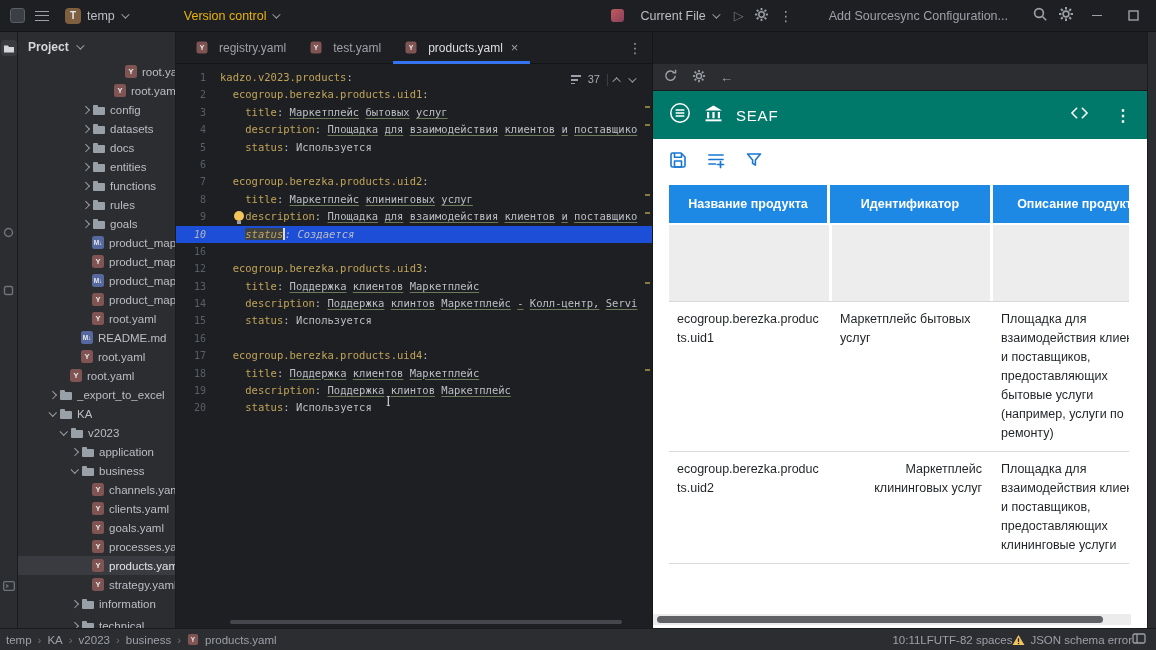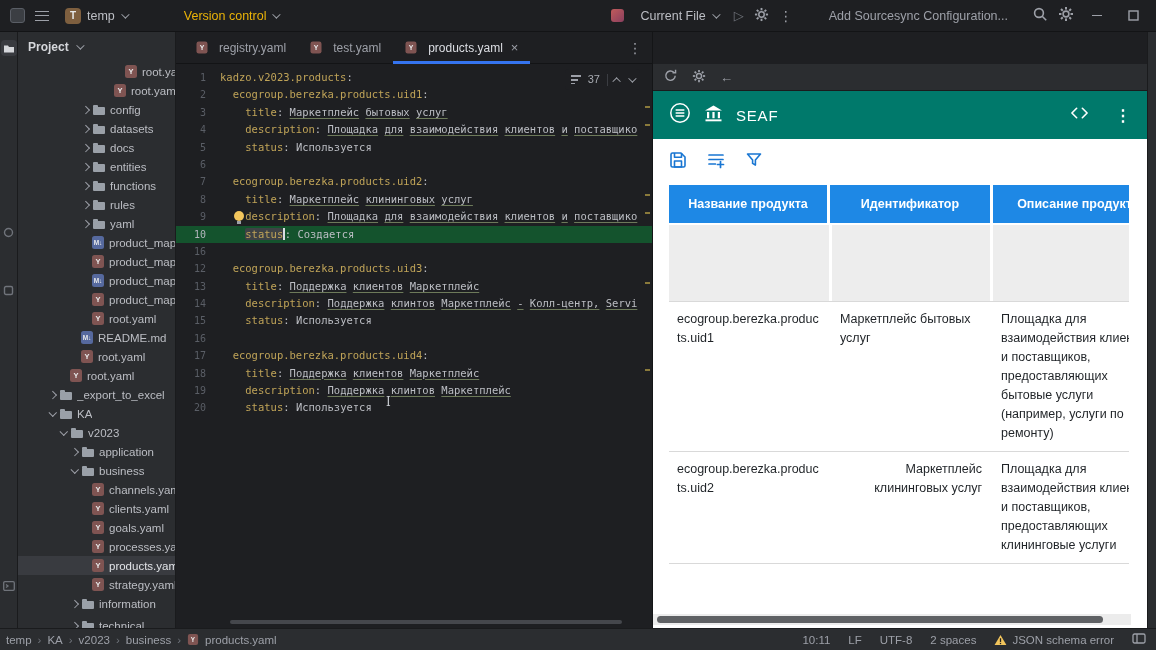--- a/index.html
+++ b/index.html
@@ -59,21 +59,21 @@
   .tab { display:flex; align-items:center; gap:6px; padding:0 12px; font-size:12px; color:#9da0a8; position:relative; }
   .tab.active { color:#dcdee3; }
   .tab.active::after { content:""; position:absolute; left:0; right:0; bottom:-1px; height:3px; background:#3574f0; }
   .tab .close { color:#9da0a8; font-size:13px; margin-left:2px; }
   .tab .chip { transform:scale(.92); }
   .tabbar-kebab { margin-left:auto; align-self:center; padding:0 10px; }
 
   .editor { position:relative; flex:1; overflow:hidden; padding-top:5px;
             font-family:"DejaVu Sans Mono", monospace; font-size:10.5px; line-height:17.4px; }
   .eline { display:flex; height:17.4px; white-space:pre; position:relative; }
-  .eline.cur { background:#14532d; }
+  .eline.cur { background:#1d4ed8;font-style:italic; }
   .lnum { width:44px; padding-right:14px; text-align:right; color:#5a5e66; flex:none; font-size:10px; }
   .eline.cur .lnum { color:#b3b6bd; }
   .lcode { flex:1; overflow:hidden; white-space:pre; }
   .seg-k  { color:#c0a458; }
   .seg-kh { color:#c0a458; background:#3e4245; border-radius:2px; }
   .seg-p  { color:#bcbec4; }
   .seg-t  { color:#bcbec4; text-decoration:underline; text-decoration-color:#6d7a5a; text-underline-offset:2px; text-decoration-thickness:1px; }
   .caret-bar { display:inline-block; width:1.5px; height:12px; background:#dadde2; vertical-align:-2px; }
   .bulb { position:absolute; left:58px; top:3px; width:10px; height:10px; background:#f2c55c; border-radius:50%; z-index:2; }
   .bulb::after { content:""; position:absolute; left:3px; bottom:-2.5px; width:4px; height:2.5px; background:#9da0a8; }
@@ -111,21 +111,21 @@
   .g-cell { padding:8px; font-size:12.5px; line-height:19px; color:#1f2327; flex:none; overflow-wrap:anywhere; }
   .hscroll { position:absolute; left:0; right:16px; bottom:3px; height:11px; background:#ececec; }
   .hthumb { position:absolute; left:4px; top:2px; width:446px; height:7px; background:#5f6164; border-radius:4px; }
 
   
   .statusbar { position:absolute; left:0; right:0; bottom:0; height:22px; background:#2b2d30; border-top:1px solid #1a1b1d;
                display:flex; align-items:center; color:#9da0a8; font-size:11.5px; padding:0 10px 0 6px; }
   .crumbs { display:flex; align-items:center; gap:6px; white-space:nowrap; }
   .crumb-sep { color:#6f737a; }
   .crumbs .chip { transform:scale(.85); }
-  .sb-right { margin-left:auto; display:flex; align-items:center; gap:18px; }
+  .sb-right { margin-left:auto; display:flex; align-items:center; }
   .warn { display:flex; align-items:center; gap:5px; }
 </style>
 </head>
 <body>
 
 <div class="app">
 
   <header class="titlebar">
     <span class="app-logo"></span>
     <span class="burger"></span>
@@ -255,21 +255,21 @@
             <span class="tlabel">functions</span>
           </div>
           <div class="tree-row" style="padding-left: 61px;">
             <span class="chev collapsed"></span>
             <span class="ticon folder"></span>
             <span class="tlabel">rules</span>
           </div>
           <div class="tree-row" style="padding-left: 61px;">
             <span class="chev collapsed"></span>
             <span class="ticon folder"></span>
-            <span class="tlabel">yaml</span>
+            <span class="tlabel">goals</span>
           </div>
           <div class="tree-row" style="padding-left: 61px;">
             <span class="chev none"></span>
             <span class="ticon chip md">M↓</span>
             <span class="tlabel">product_map_ka</span>
           </div>
           <div class="tree-row" style="padding-left: 61px;">
             <span class="chev none"></span>
             <span class="ticon chip yaml">Y</span>
             <span class="tlabel">product_map_ka</span>

